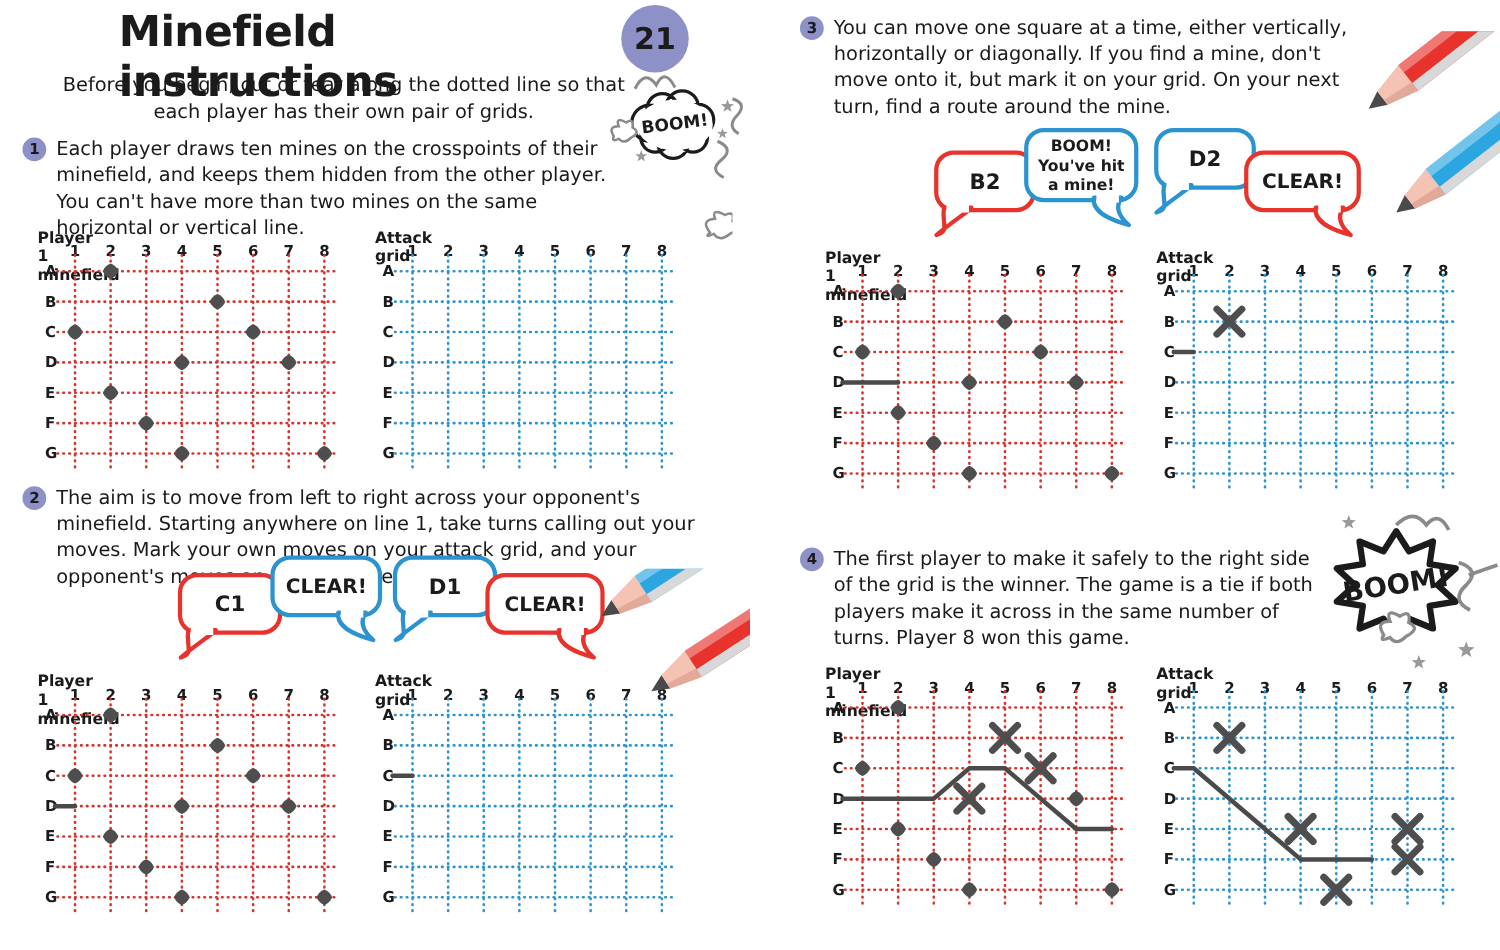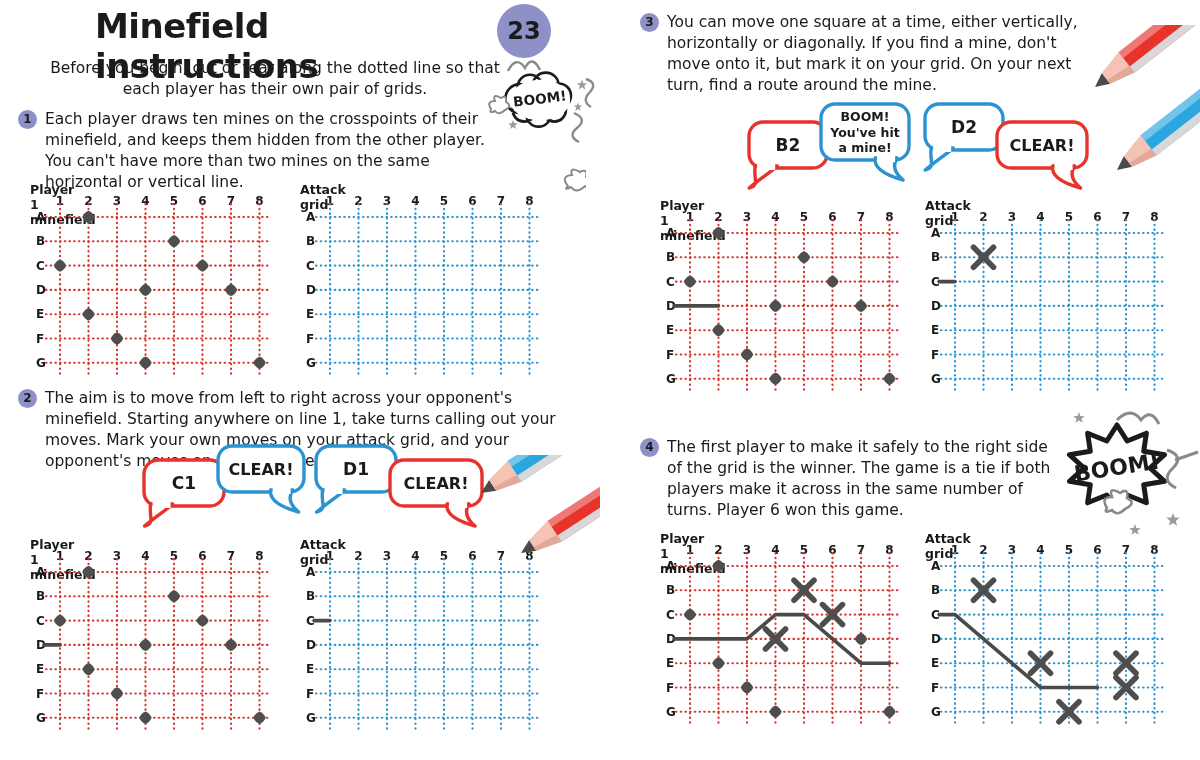--- a/index.html
+++ b/index.html
@@ -82,39 +82,39 @@
 
   
   .deco { position: absolute; pointer-events: none; }
 </style>
 </head>
 <body>
 
 <div class="page">
 
   <div class="title">Minefield instructions</div>
-  <div class="page-badge">23</div>
+  <div class="page-badge">21</div>
 
   <div class="intro">Before you begin, cut or tear along the dotted line so that each player has their own pair of grids.</div>
 
   <div class="step" id="step1">
     <span class="num">1</span>
     <span>Each player draws ten mines on the crosspoints of their minefield, and keeps them hidden from the other player. You can't have more than two mines on the same horizontal or vertical line.</span>
   </div>
   <div class="step" id="step2">
     <span class="num">2</span>
     <span>The aim is to move from left to right across your opponent's minefield. Starting anywhere on line 1, take turns calling out your moves. Mark your own moves on your attack grid, and your opponent's moves on your minefield.</span>
   </div>
   <div class="step" id="step3">
     <span class="num">3</span>
     <span>You can move one square at a time, either vertically, horizontally or diagonally. If you find a mine, don't move onto it, but mark it on your grid. On your next turn, find a route around the mine.</span>
   </div>
   <div class="step" id="step4">
     <span class="num">4</span>
-    <span>The first player to make it safely to the right side of the grid is the winner. The game is a tie if both players make it across in the same number of turns. Player 6 won this game.</span>
+    <span>The first player to make it safely to the right side of the grid is the winner. The game is a tie if both players make it across in the same number of turns. Player 8 won this game.</span>
   </div>
 
   <div class="gridblock" id="g-s1-minefield" style="left:30px; top:182px;">
     <div class="gridlabel">Player 1 minefield</div>
   <svg class="gridsvg" width="255.5" height="181.8">
         <text x="30" y="10" text-anchor="middle" class="ptext">1</text>
         <text x="58.5" y="10" text-anchor="middle" class="ptext">2</text>
         <text x="87" y="10" text-anchor="middle" class="ptext">3</text>
         <text x="115.5" y="10" text-anchor="middle" class="ptext">4</text>
         <text x="144" y="10" text-anchor="middle" class="ptext">5</text>

